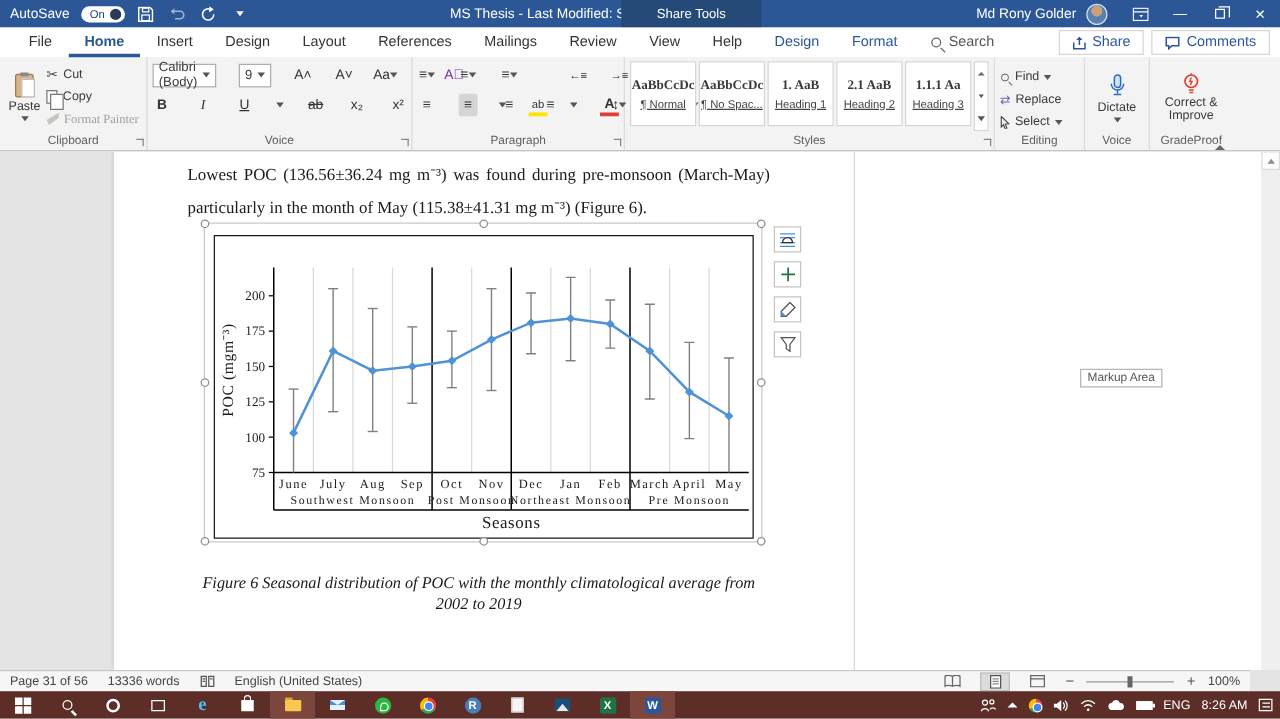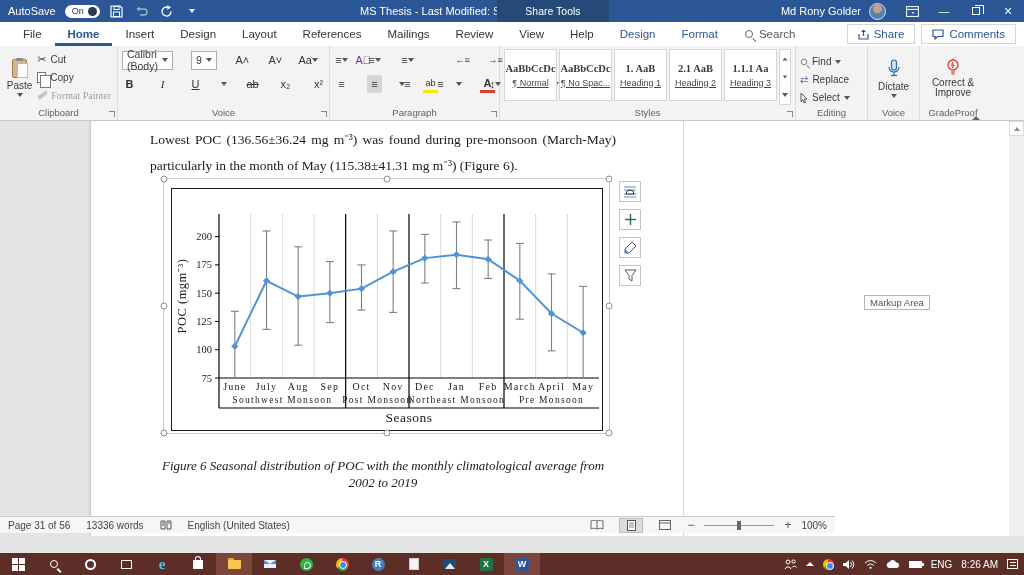--- a/index.html
+++ b/index.html
@@ -79,21 +79,21 @@
   .handle { position:absolute; width:7px; height:7px; background:#fff; border:1px solid #8f8f8f; border-radius:50%; transform:translate(-50%,-50%); }
   .chart-sidebtns { position:absolute; left:455px; top:2px; display:flex; flex-direction:column; gap:7px; }
   .sbtn { width:22px; height:21px; background:#fff; border:1px solid #c5c5c5; display:flex; align-items:center; justify-content:center; }
 
   .tooltip { position:absolute; left:773px; top:174px; background:#fff; border:1px solid #b5b5b5; font-size:9.5px; color:#555; padding:1px 5px; white-space:nowrap; }
   #scrollbar { position:absolute; right:0; top:0; width:15px; height:415px; background:#efefef; }
   .scroll-btn { width:15px; height:15px; background:#fdfdfd; border:1px solid #dcdcdc; display:flex; align-items:center; justify-content:center; }
   .tri-u { width:0; height:0; border-left:3px solid transparent; border-right:3px solid transparent; border-bottom:4px solid #8a8a8a; }
 
   
-  #statusbar { position:absolute; left:0; top:516px; width:835px; height:17px; background:#f6f6f6; border-top:1px solid #c9c9c9; display:flex; align-items:center; font-size:10px; color:#444; }
+  #statusbar { position:absolute; left:0; top:536px; width:1000px; height:17px; background:#f6f6f6; border-top:1px solid #c9c9c9; display:flex; align-items:center; font-size:10px; color:#444; }
   .sb-left { display:flex; align-items:center; gap:16px; padding-left:8px; }
   .sb-right { margin-left:auto; display:flex; align-items:center; gap:10px; padding-right:8px; }
   .viewbtn { width:24px; height:15px; display:flex; align-items:center; justify-content:center; }
   .viewbtn.sel { background:#dcdcdc; border:1px solid #bdbdbd; }
   .zoom-track { width:70px; height:1px; background:#999; position:relative; }
   .zoom-thumb { position:absolute; left:33px; top:-4px; width:4px; height:9px; background:#666; }
 
   
   #taskbar { position:absolute; left:0; top:553px; width:1024px; height:22px; background:#5c2e27; display:flex; align-items:center; color:#fff; }
   .task-btn { width:36px; height:22px; display:flex; align-items:center; justify-content:center; }

